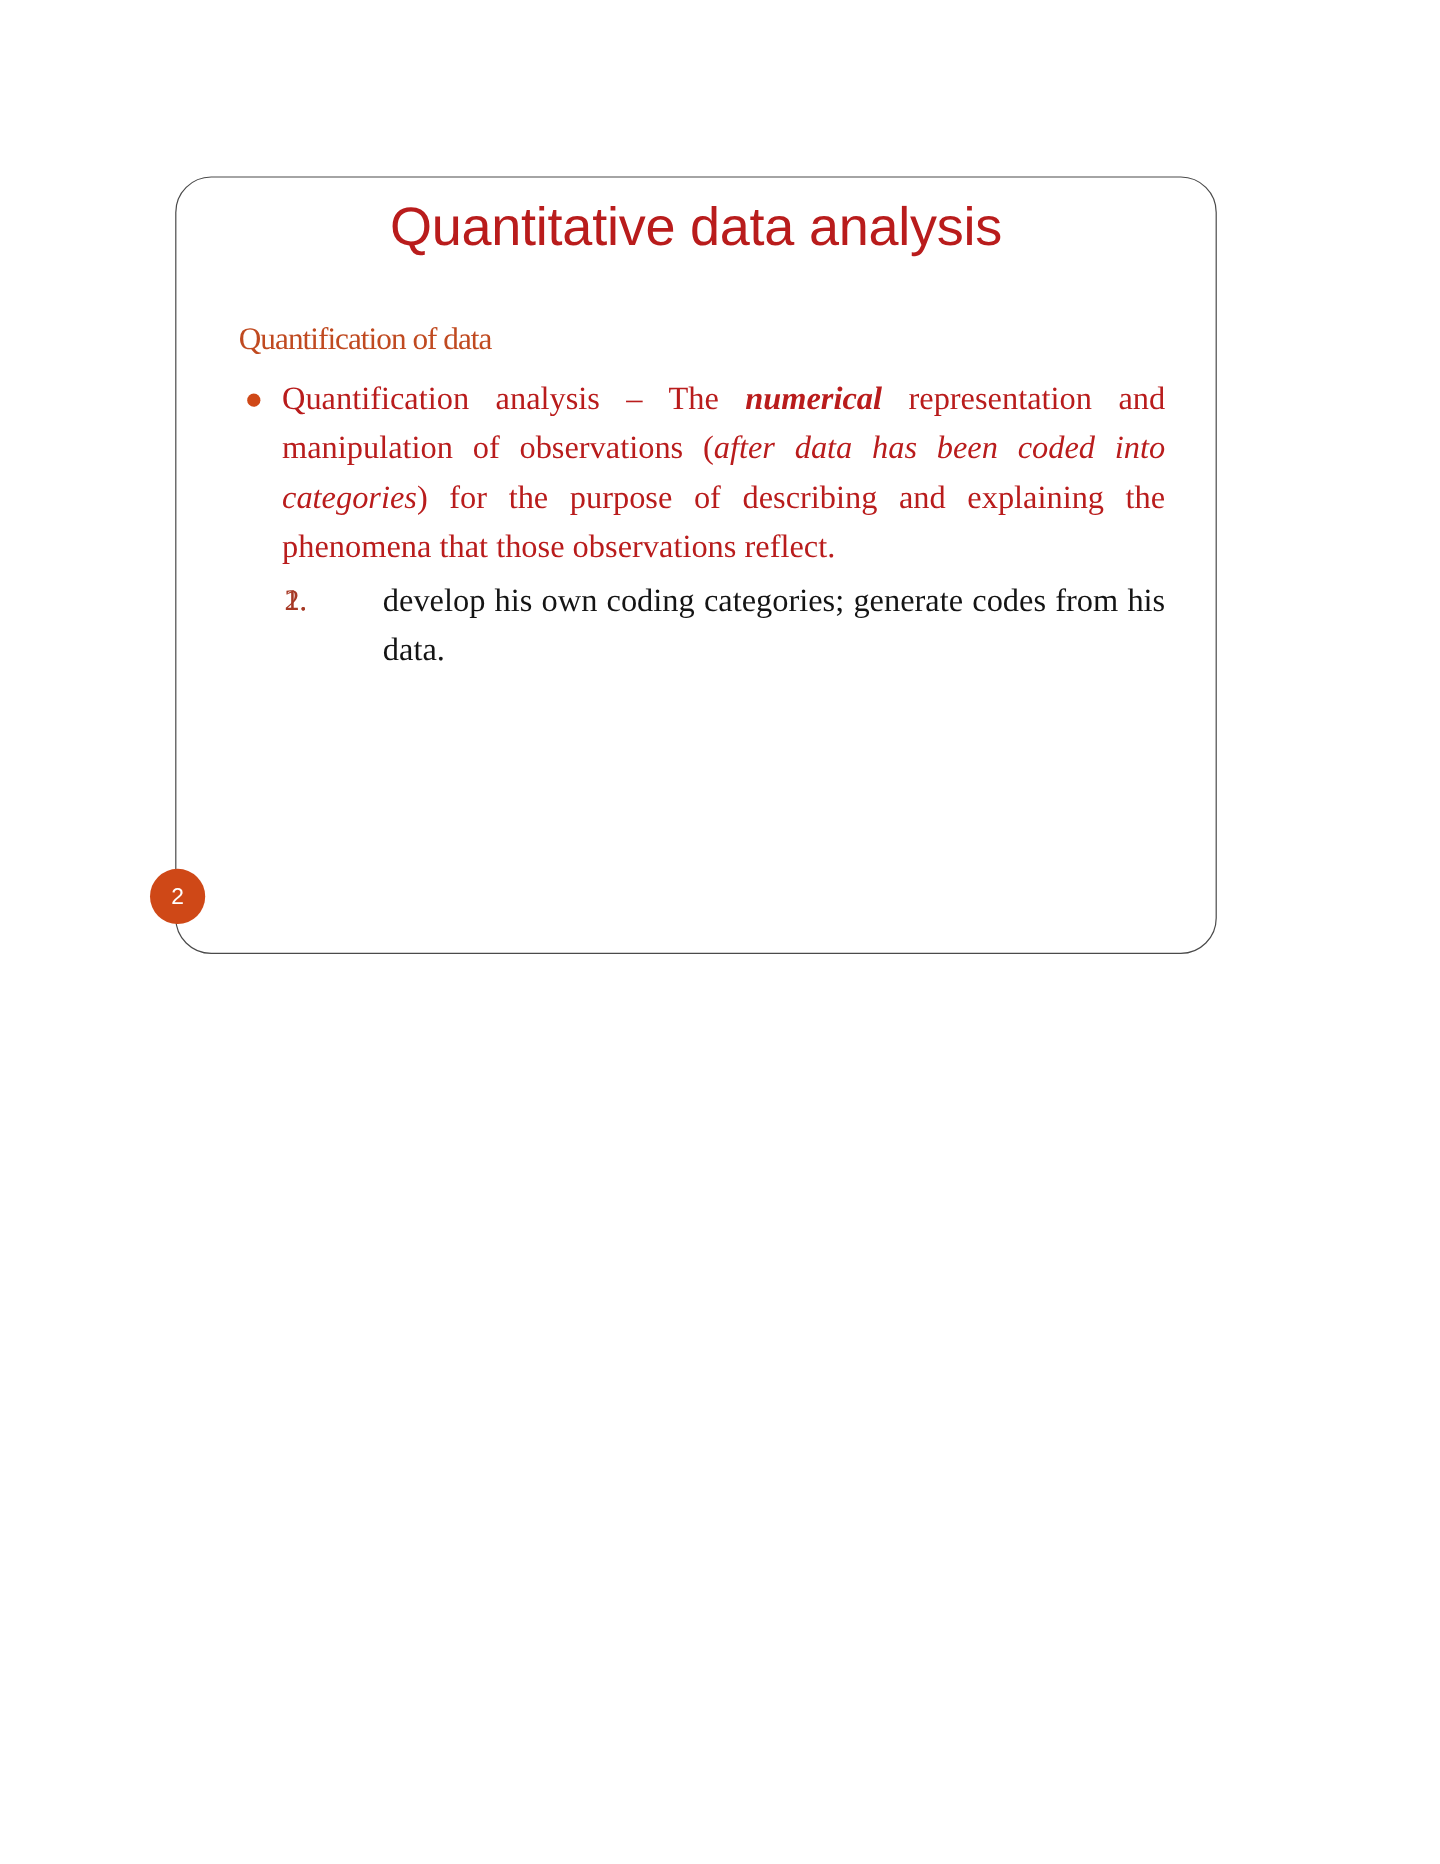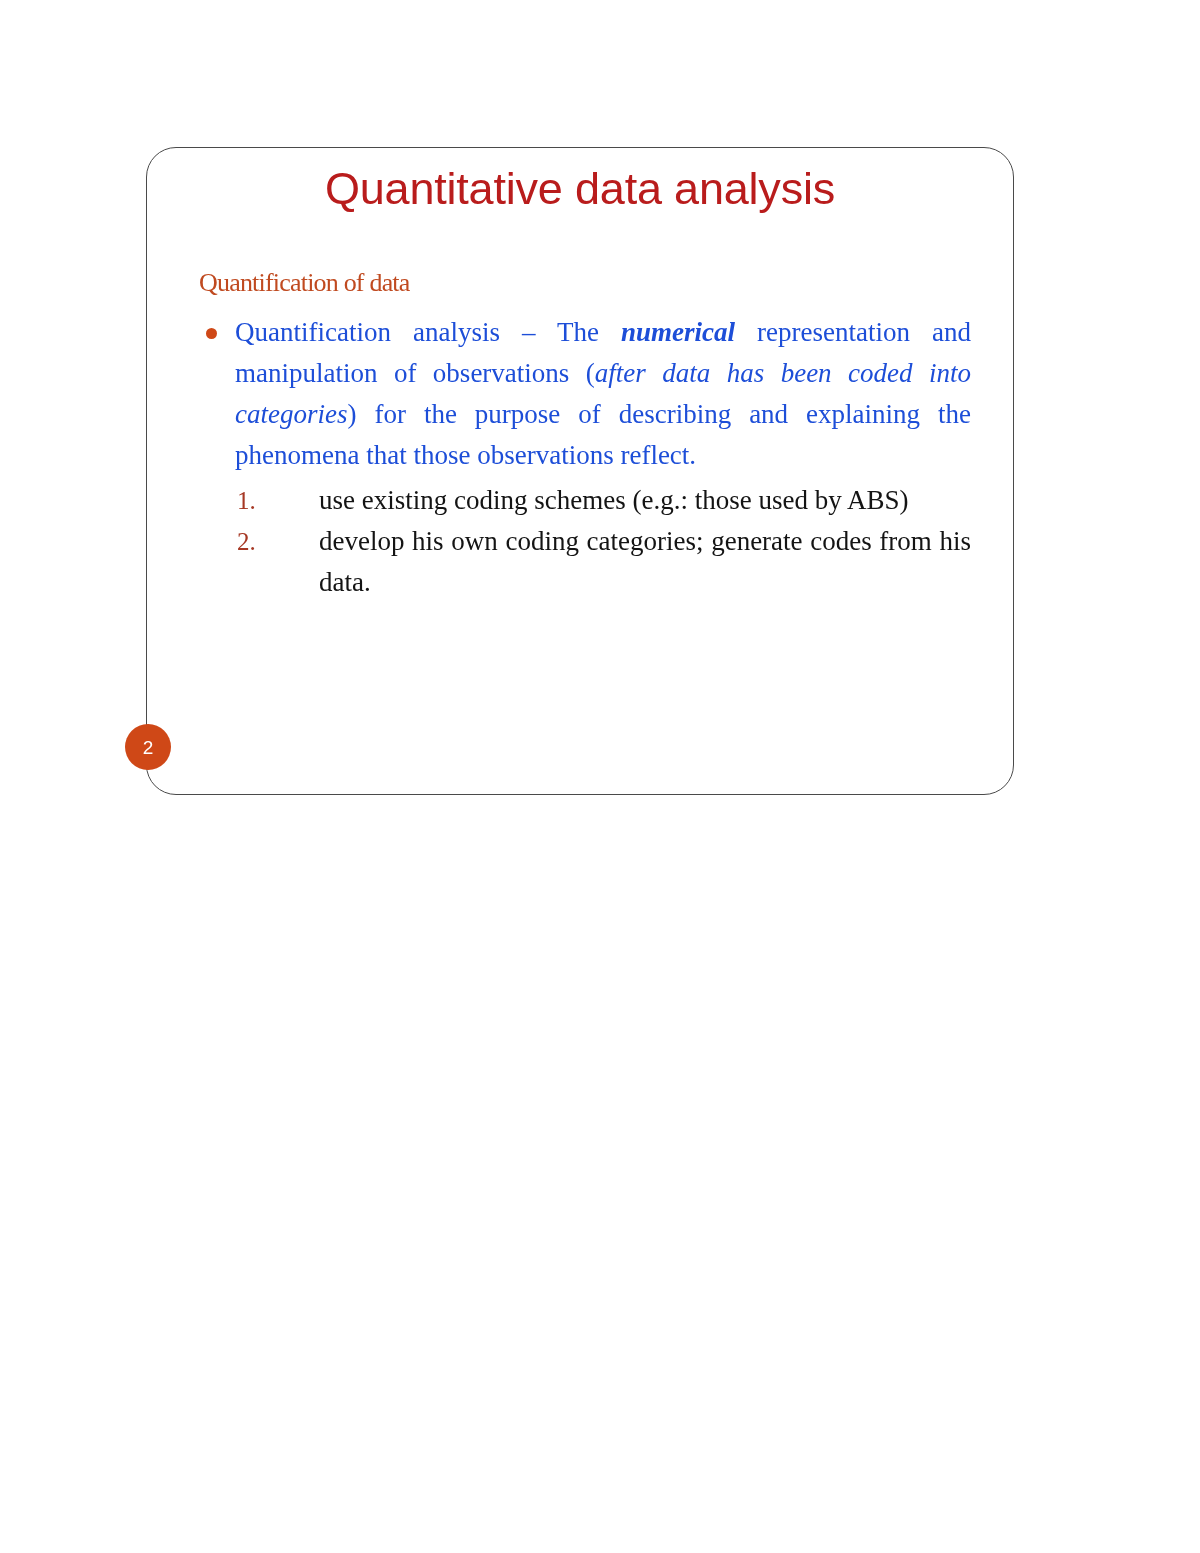--- a/index.html
+++ b/index.html
@@ -73,21 +73,21 @@
     list-style: none;
     margin: 0;
     padding: 0;
   }
 
   .bullet {
     position: relative;
     padding-left: 40px;
     font-size: 27px;
     line-height: 41px;
-    color: #1d4ed8;
+    color: #b91c1c;
     text-align: justify;
     text-justify: inter-word;
     margin: 0;
   }
 
   .bullet::before {
     content: "";
     position: absolute;
     left: 11px;
     top: 16px;
@@ -195,21 +195,21 @@
 
         <li class="bullet">
           <span>Quantification analysis – The </span><strong class="bi">numerical</strong><span> representation and manipulation of observations (</span><em class="i">after data has been coded into categories</em><span>) for the purpose of describing and explaining the phenomena that those observations reflect.</span>
         </li>
 
       </ul>
 
 
       <ol class="num-list">
         <li class="num-item">
-          <span class="num">1.</span><span>use existing coding schemes (e.g.: those used by ABS)</span>
+          <span class="num">1.</span>
         </li>
         <li class="num-item">
           <span class="num">2.</span><span>develop his own coding categories; generate codes from his data.</span>
         </li>
       </ol>
 
     </div>
 
     <div class="slide-number">2</div>
 

